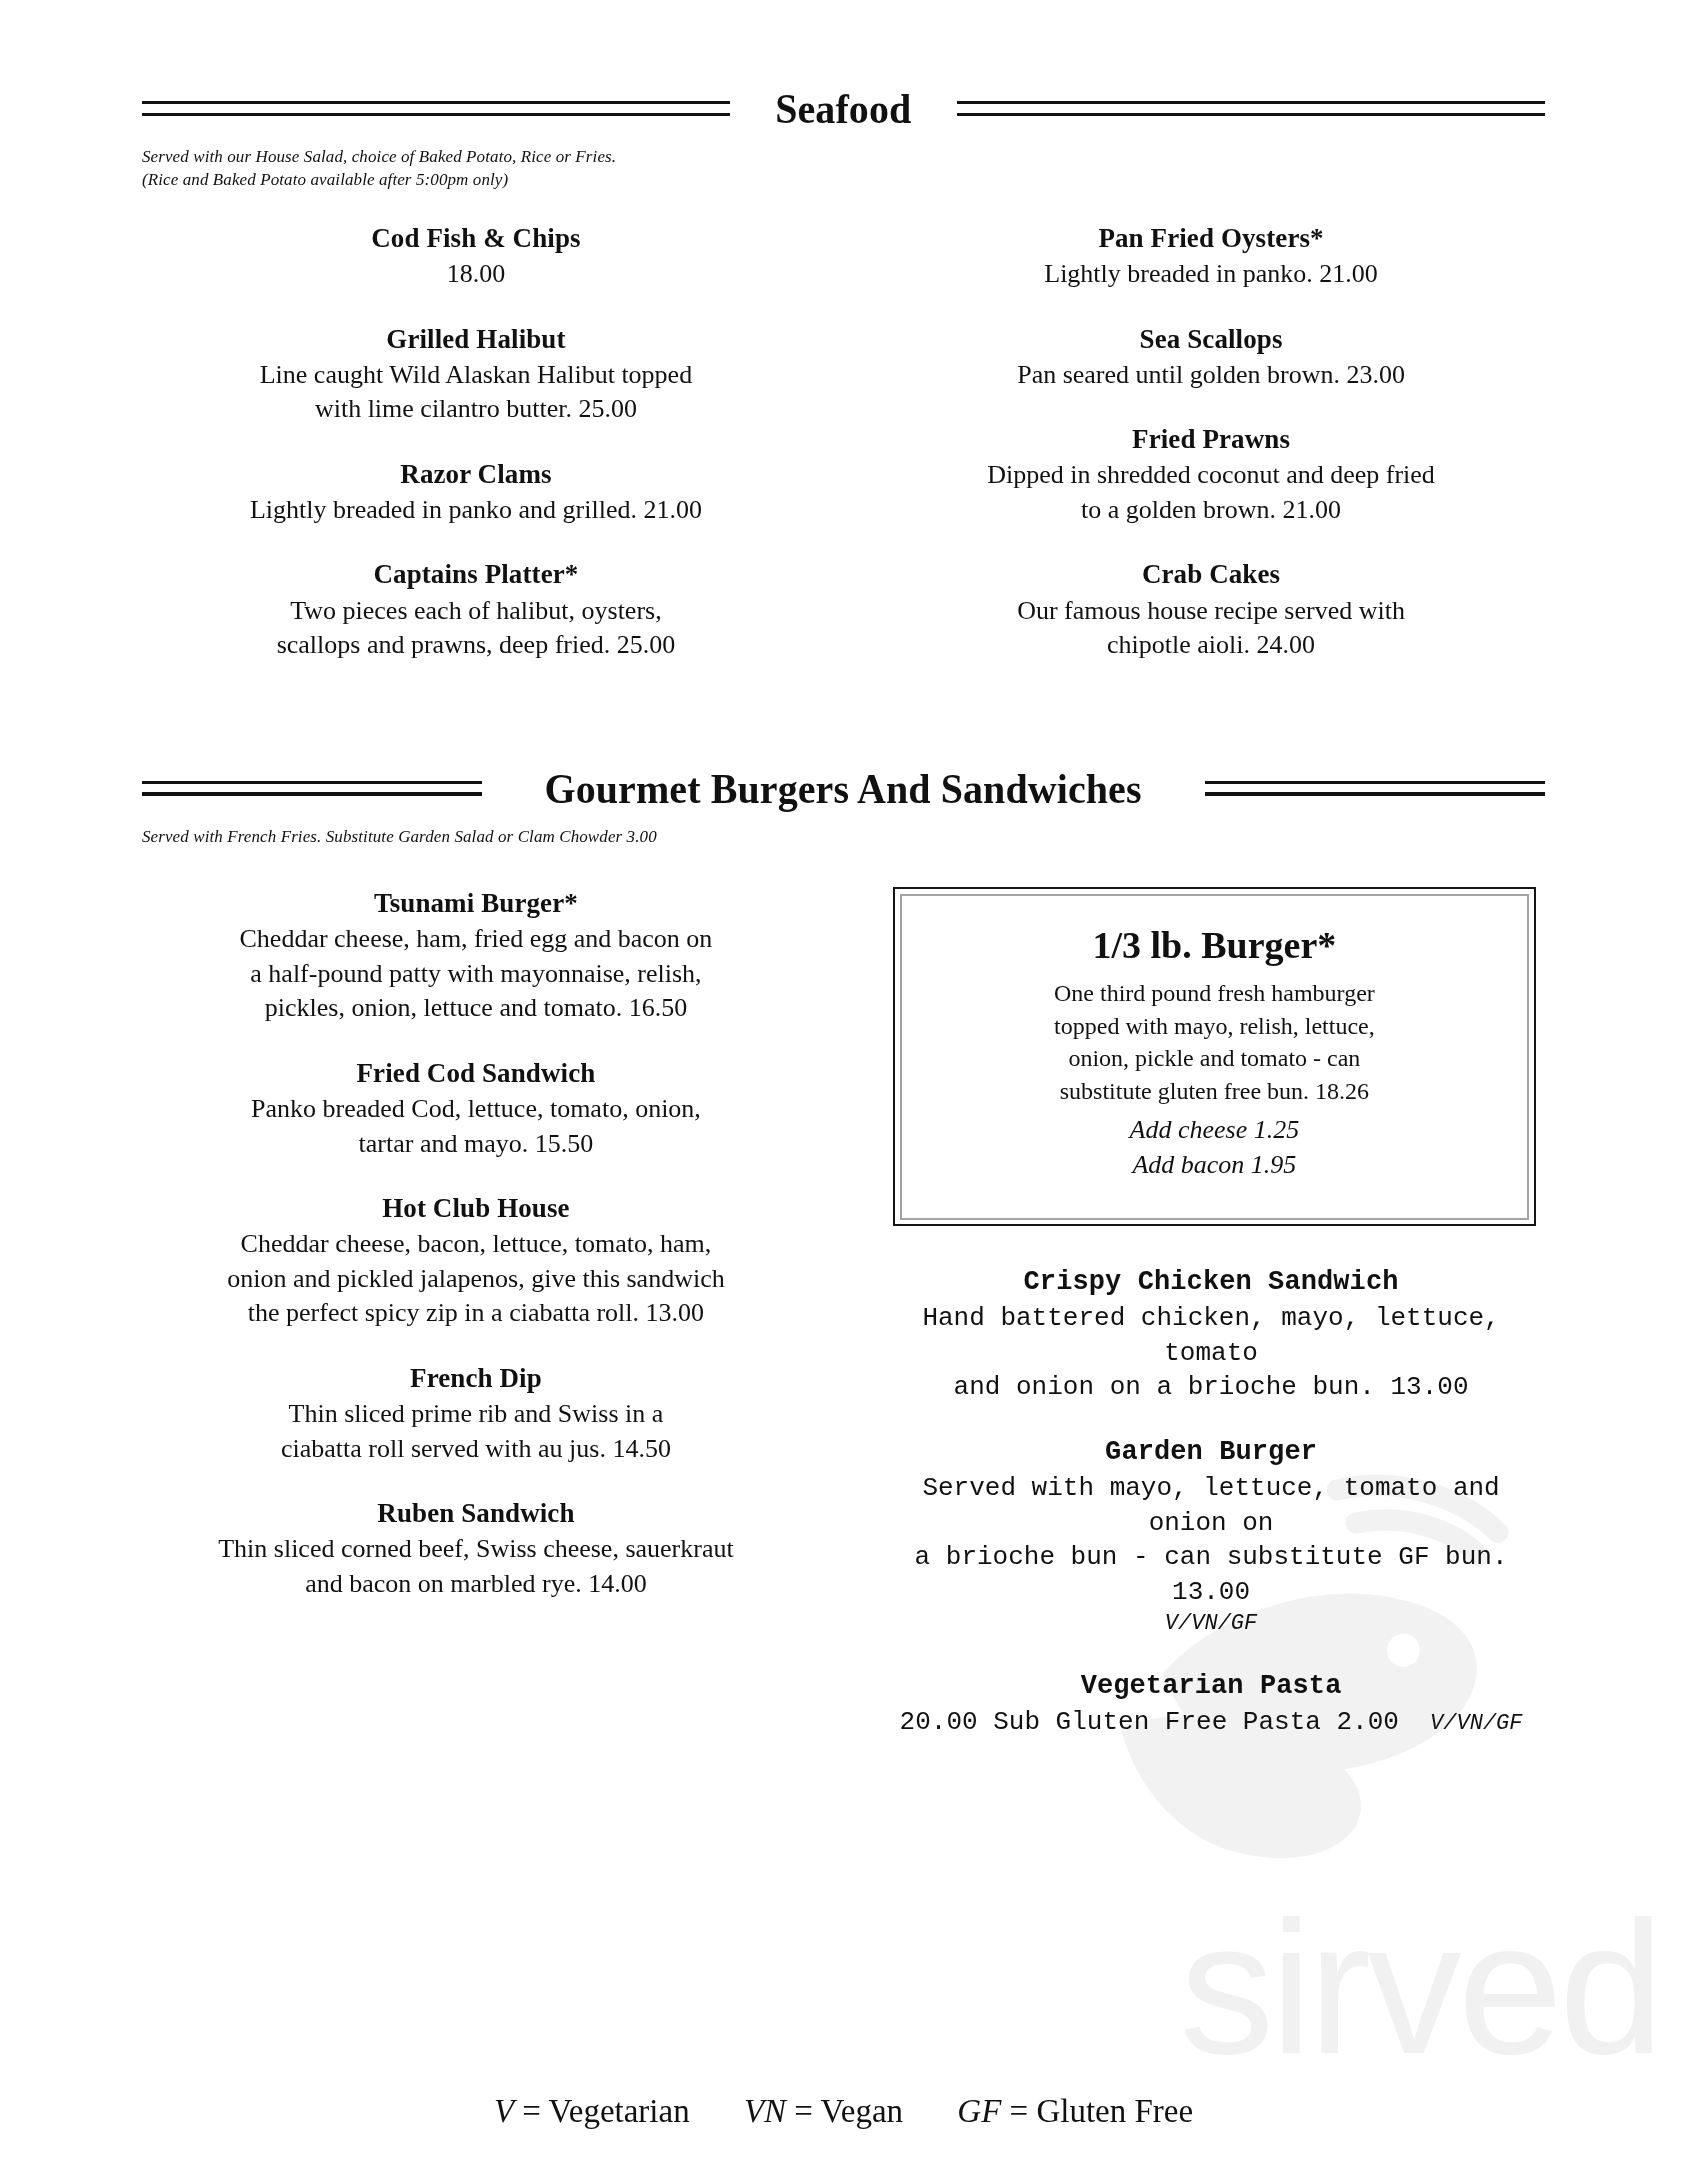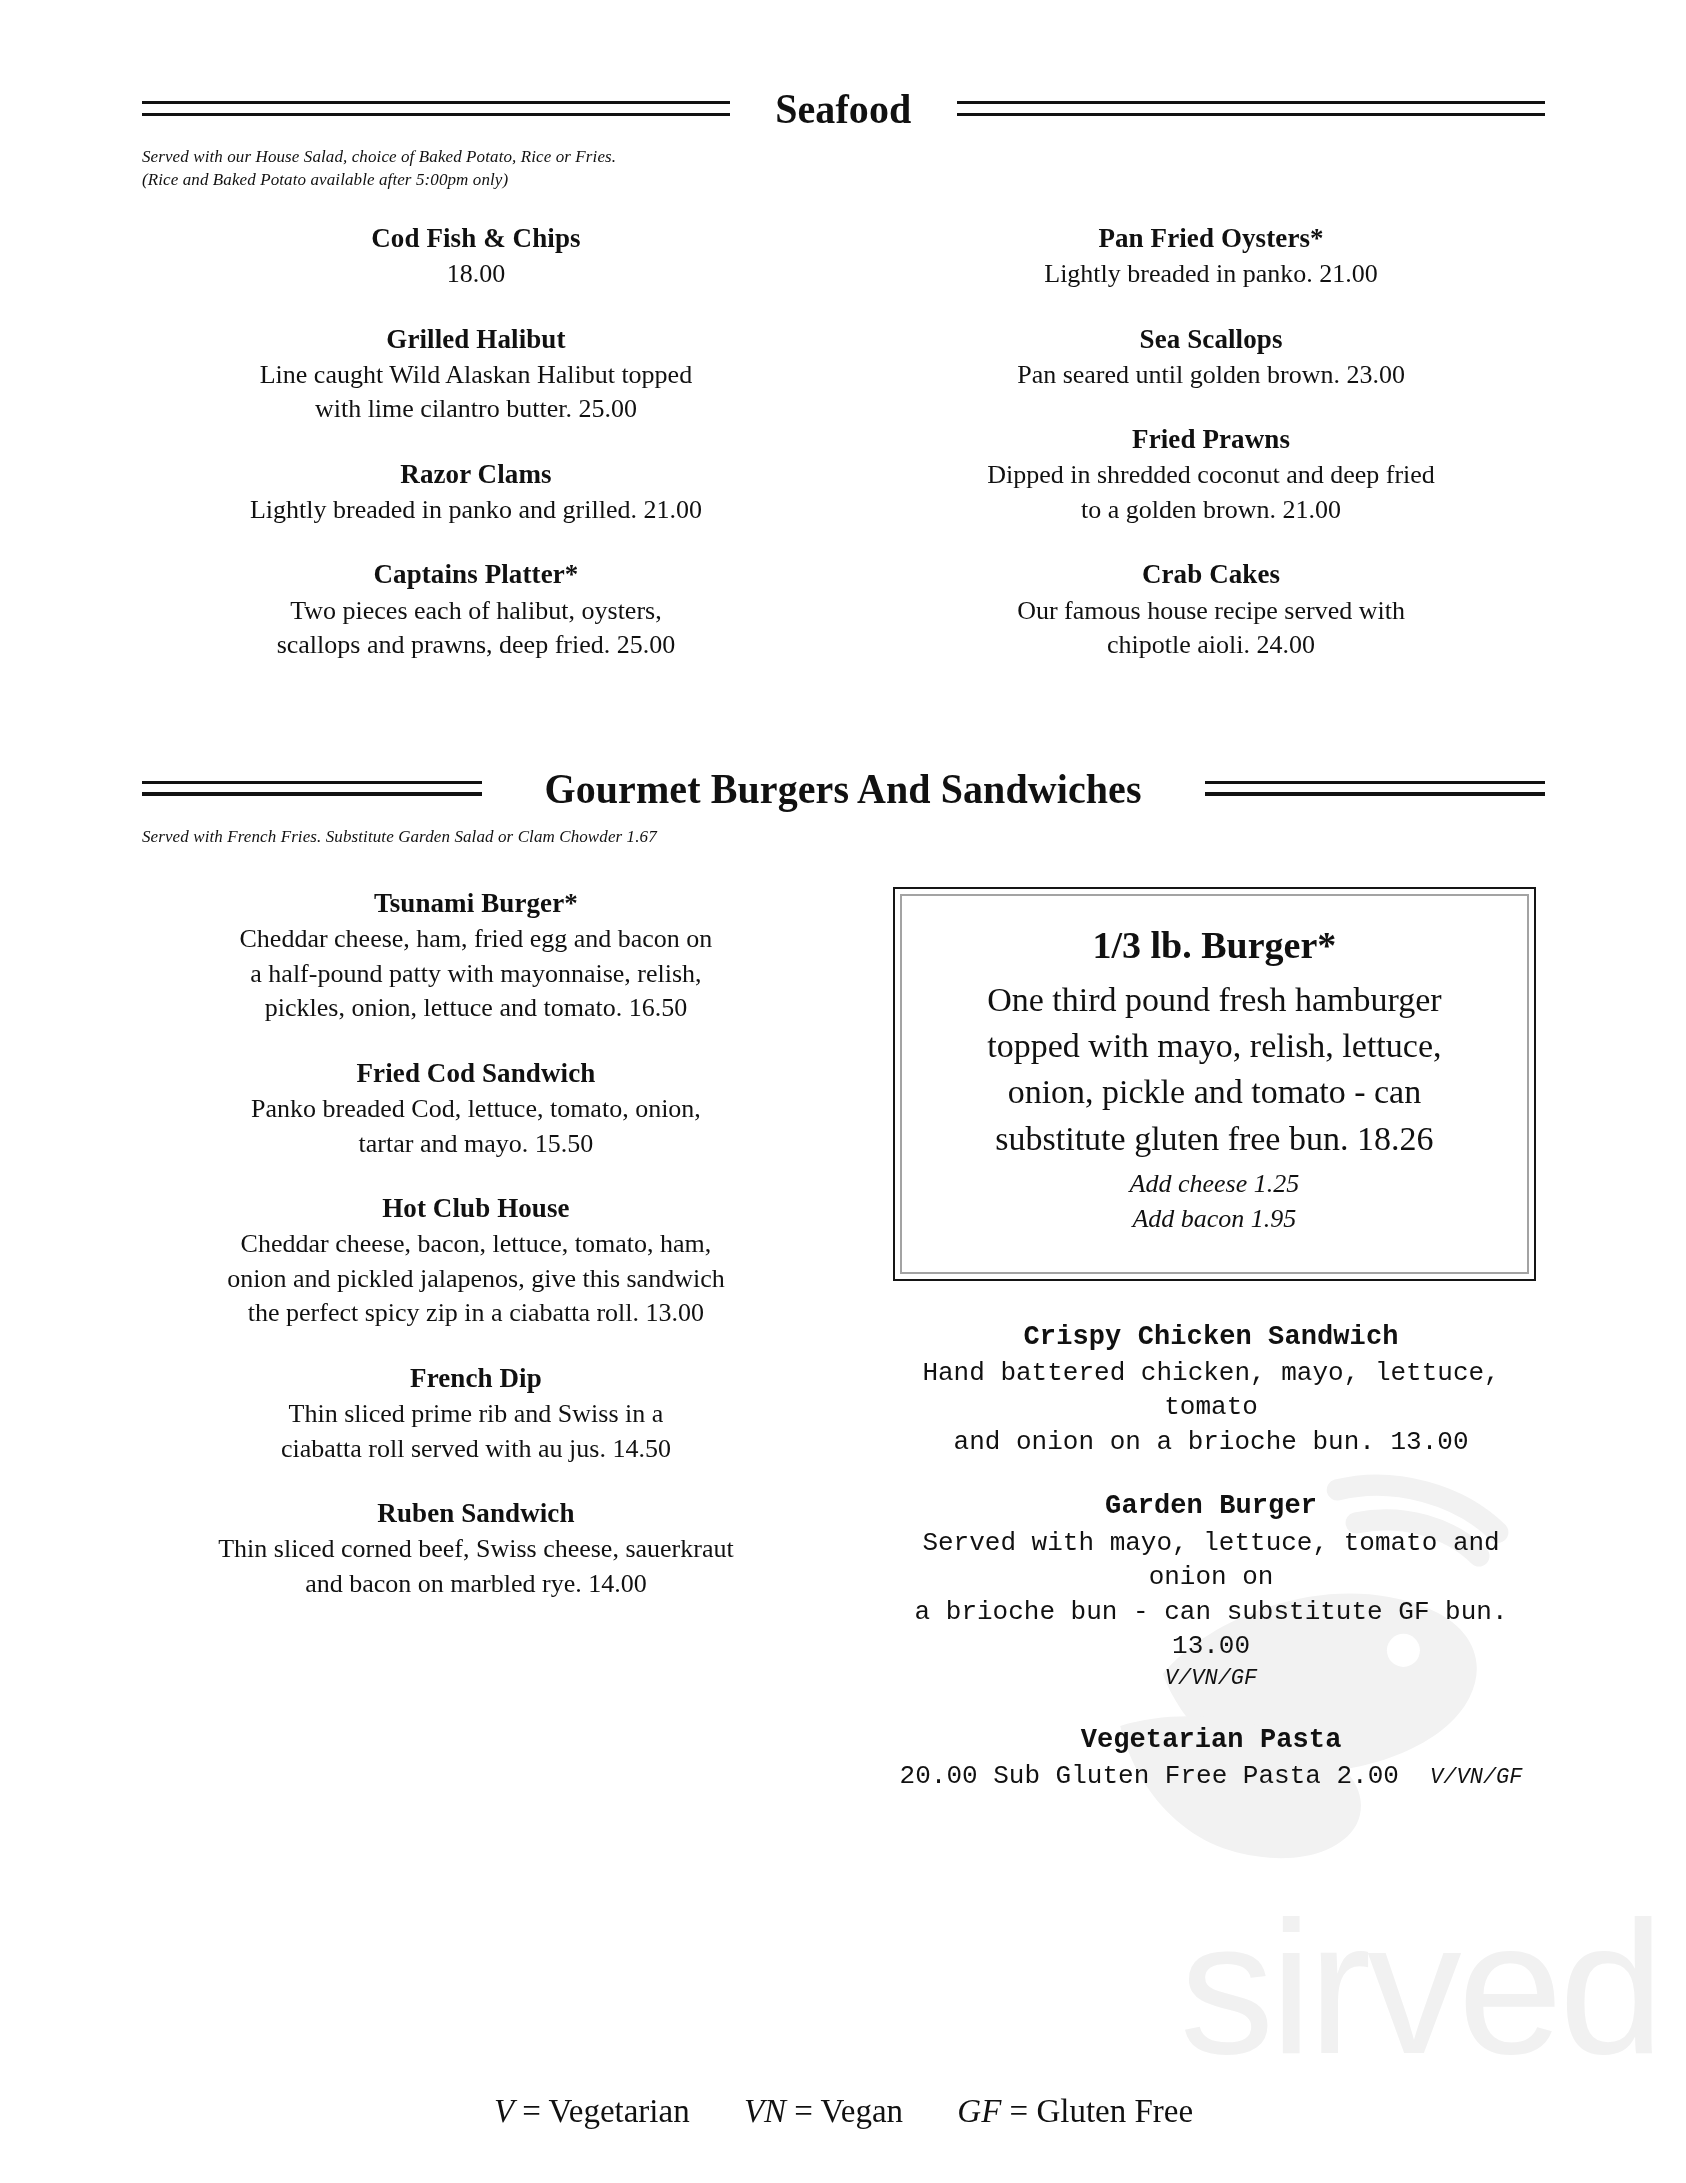--- a/index.html
+++ b/index.html
@@ -142,21 +142,21 @@
     padding: 28px 30px 35px 30px;
     text-align: center;
   }
   .feature-title {
     font-weight: 700;
     font-size: 38px;
     line-height: 1.15;
     margin-bottom: 9.4px;
   }
   .feature-desc {
-    font-size: 34px;
+    font-size: 24px;
     line-height: 1.36;
   }
   .feature-desc .dline { display: block; }
   .feature-add {
     font-style: italic;
     font-size: 26px;
     line-height: 1.34;
     margin-top: 5.4px;
   }
   .feature-add .dline { display: block; }
@@ -278,21 +278,21 @@
 
   <div class="section-gap"></div>
 
   <div class="section-header">
     <div class="rule"></div>
     <div class="section-title">Gourmet Burgers And Sandwiches</div>
     <div class="rule"></div>
   </div>
 
   <div class="section-sub">
-    <span class="sub-line">Served with French Fries.  Substitute Garden Salad or Clam Chowder 1.67</span>
+    <span class="sub-line">Served with French Fries.  Substitute Garden Salad or Clam Chowder 3.00</span>
   </div>
 
   <div class="cols" style="margin-top:39px">
     <div class="col left">
 
       <div class="item">
         <div class="item-name">Tsunami Burger*</div>
         <div class="item-desc">
           <span class="dline">Cheddar cheese, ham, fried egg and bacon on</span>
           <span class="dline">a half-pound patty with mayonnaise, relish,</span>

